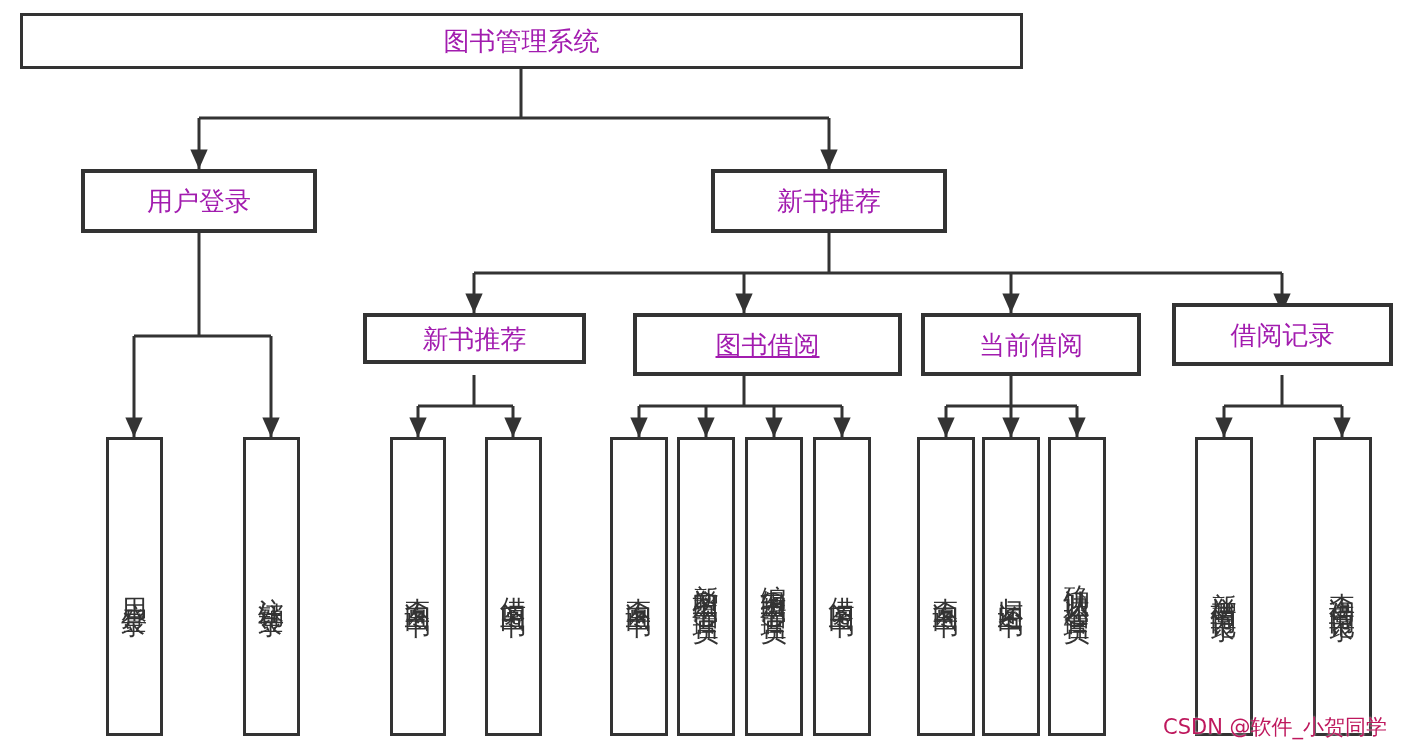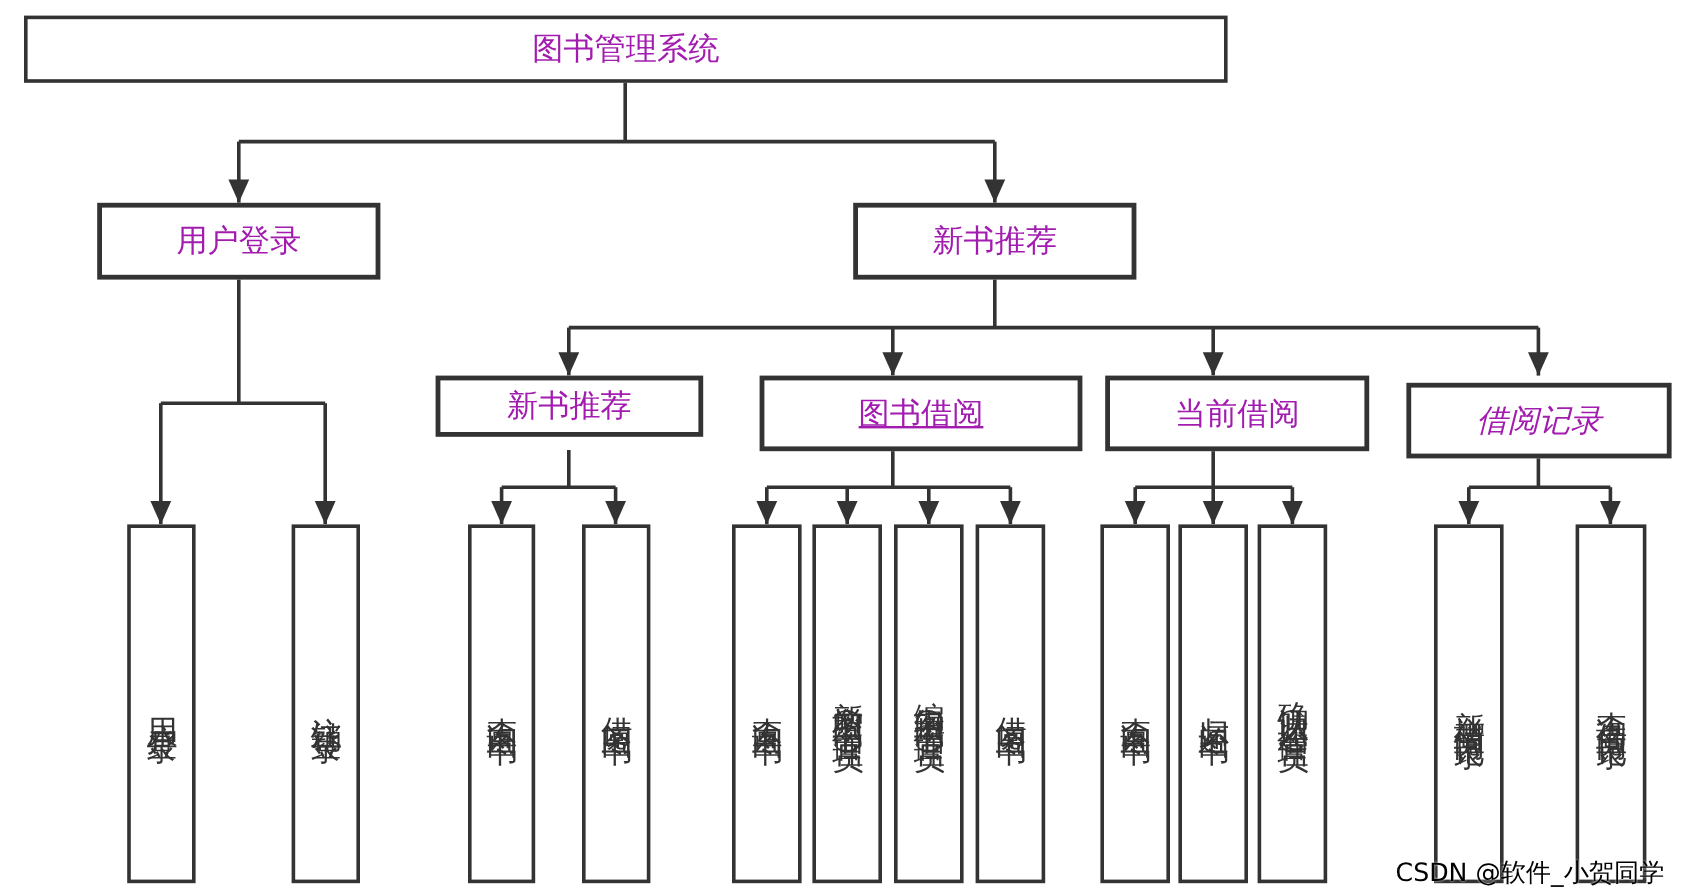--- a/index.html
+++ b/index.html
@@ -17,21 +17,21 @@
   .vbox {
     position:absolute; box-sizing:border-box; background:#ffffff;
     border:3px solid #333333; color:#333333;
     writing-mode:vertical-rl; text-orientation:mixed;
     display:flex; align-items:center; justify-content:center;
     font-size:26px; letter-spacing:5px; line-height:1;
   }
   .connectors { position:absolute; left:0; top:0; }
   .watermark {
     position:absolute; left:1163px; top:713px;
-    font-size:21px; color:#000000; white-space:nowrap; z-index:5;
+    font-size:21px; color:#be185d; white-space:nowrap; z-index:5;
     text-shadow:0 0 2px #ffffff;
   }
 </style>
 </head>
 <body>
 
 <div class="canvas">
 
   <svg class="connectors" width="1405" height="747" viewBox="0 0 1405 747">
     <defs>
@@ -70,21 +70,21 @@
   </svg>
 
   <div class="hbox root" style="left:20px; top:13px; width:1003px; height:56px;">图书管理系统</div>
 
   <div class="hbox" style="left:81px; top:169px; width:236px; height:64px;">用户登录</div>
   <div class="hbox" style="left:711px; top:169px; width:236px; height:64px;">新书推荐</div>
 
   <div class="hbox" style="left:363px; top:313px; width:223px; height:51px;">新书推荐</div>
   <div class="hbox" style="left:633px; top:313px; width:269px; height:63px;text-decoration:underline;">图书借阅</div>
   <div class="hbox" style="left:901px; top:313px; width:220px; height:63px;margin-left:20px;">当前借阅</div>
-  <div class="hbox" style="left:1172px; top:319px; width:221px; height:63px;font-style:italic;">借阅记录</div>
+  <div class="hbox" style="left:1172px; top:303px; width:221px; height:63px;">借阅记录</div>
 
   <div class="vbox" style="left:106px; top:437px; width:57px; height:299px;">用户登录</div>
   <div class="vbox" style="left:243px; top:437px; width:57px; height:299px;">注销登录</div>
 
   <div class="vbox" style="left:390px; top:437px; width:56px; height:299px;">查询图书</div>
   <div class="vbox" style="left:485px; top:437px; width:57px; height:299px;">借阅图书</div>
 
   <div class="vbox" style="left:610px; top:437px; width:58px; height:299px;">查询图书</div>
   <div class="vbox" style="left:677px; top:437px; width:58px; height:299px;">新增图书（管理员）</div>
   <div class="vbox" style="left:745px; top:437px; width:58px; height:299px;">编辑图书（管理员）</div>

